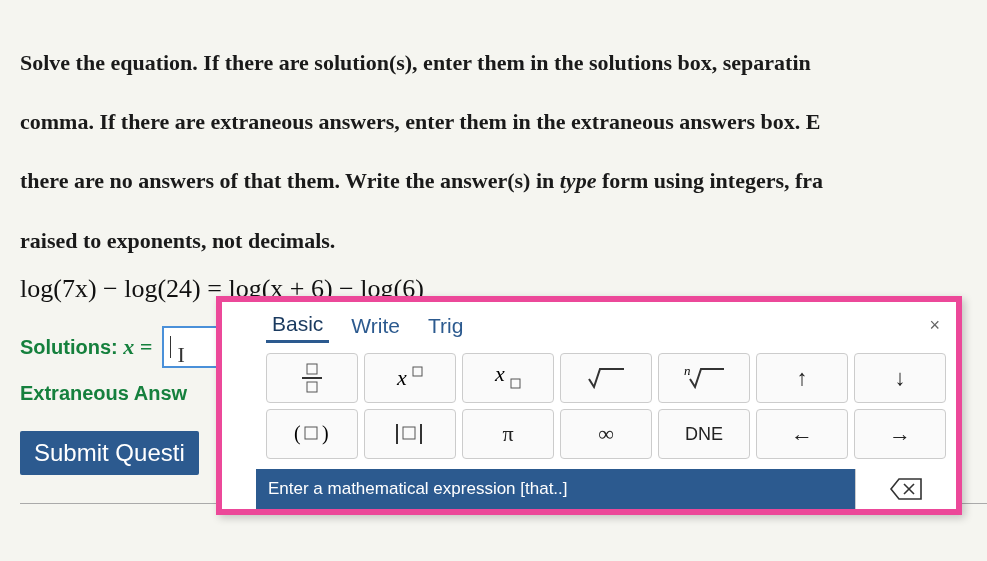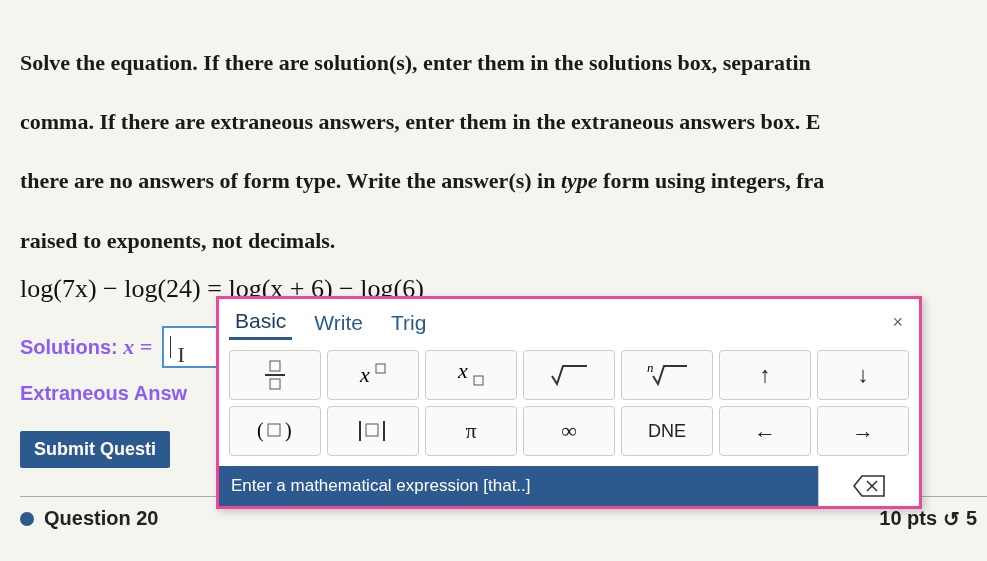--- a/index.html
+++ b/index.html
@@ -33,41 +33,41 @@
     font-family: 'Times New Roman', serif;
     font-size: 26px;
     margin: 10px 0 22px 0;
     color: #111;
   }
   .row { display: flex; align-items: center; gap: 10px; margin: 14px 0; }
   .label {
     font-family: Arial, sans-serif;
     font-size: 20px;
     font-weight: bold;
-    color: #8b5cf6;
+    color: #15803d;
   }
   .math-x { font-family: 'Times New Roman', serif; font-style: italic; font-size: 22px; }
   .input-box {
     width: 160px;
     height: 34px;
     border: 2px solid #4a90d9;
     background: #fff;
     padding: 2px 6px;
     display: flex;
     align-items: center;
     font-size: 20px;
     color: #333;
   }
   .submit-btn {
     display: inline-block;
     background: #2c5a8f;
     color: #fff;
     font-family: Arial, sans-serif;
-    font-size: 18px;
-    font-weight: bold;
+    font-size: 24px;
+    font-weight: normal;
     padding: 8px 14px;
     border-radius: 2px;
     border: none;
     margin-top: 12px;
   }
   .hr { border-top: 1px solid #aaa; margin: 28px 0 10px 0; }
   .qrow {
     display: flex;
     align-items: center;
     justify-content: space-between;
@@ -78,23 +78,24 @@
   .bullet { width: 14px; height: 14px; border-radius: 50%; background: #2c5a8f; }
   .qtitle { font-size: 20px; font-weight: bold; color: #222; }
   .qright { font-size: 20px; color: #222; display: flex; align-items: center; gap: 6px; font-weight: bold; }
 
   .keypad {
     position: absolute;
     left: 216px;
     top: 296px;
     width: 700px;
     background: #fff;
-    border: 3px solid #ec4899;
+    border: 6px solid #ec4899;
     box-shadow: 3px 3px 8px rgba(0,0,0,.2);
     font-family: Arial, sans-serif;
+    padding-left: 34px;
   }
   .kp-tabs {
     display: flex;
     align-items: center;
     padding: 6px 10px 0 10px;
     font-size: 21px;
     color: #2c5a8f;
     gap: 16px;
   }
   .kp-tab { padding: 4px 6px; cursor: pointer; }
@@ -145,21 +146,21 @@
   .ibeam { display:inline-block; font-size:22px; line-height:0; transform: translateY(8px); }
 </style>
 </head>
 <body>
 
 <div class="page">
 
   <div class="instructions">
     <span>Solve the equation. If there are solution(s), enter them in the solutions box, separatin</span><br>
     <span>comma. If there are extraneous answers, enter them in the extraneous answers box. E</span><br>
-    <span>there are no answers of form type. Write the answer(s) in </span><span class="italic">type</span><span> form using integers, fra</span><br>
+    <span>there are no answers of that them. Write the answer(s) in </span><span class="italic">type</span><span> form using integers, fra</span><br>
     <span>raised to exponents, not decimals.</span>
   </div>
 
   <div class="equation">log(7x) − log(24) = log(x + 6) − log(6)</div>
 
   <div class="row">
     <span class="label">
       <span>Solutions: </span><span class="math-x">x =</span>
     </span>
     <div class="input-box">
@@ -170,31 +171,20 @@
   </div>
 
   <div class="row">
     <span class="label">Extraneous Answ</span>
   </div>
 
   <button class="submit-btn">Submit Questi</button>
 
   <div class="hr"></div>
 
-  <div class="qrow">
-    <div class="qleft">
-      <span class="bullet"></span>
-      <span class="qtitle">Question 20</span>
-    </div>
-    <div class="qright">
-      <span>10 pts</span>
-      <span>↺</span>
-      <span>5</span>
-    </div>
-  </div>
 
   
   <div class="keypad">
     <div class="kp-tabs">
       <span class="kp-tab active">Basic</span>
       <span class="kp-tab">Write</span>
       <span class="kp-tab">Trig</span>
       <span class="kp-close">×</span>
     </div>
     <div class="kp-grid">

